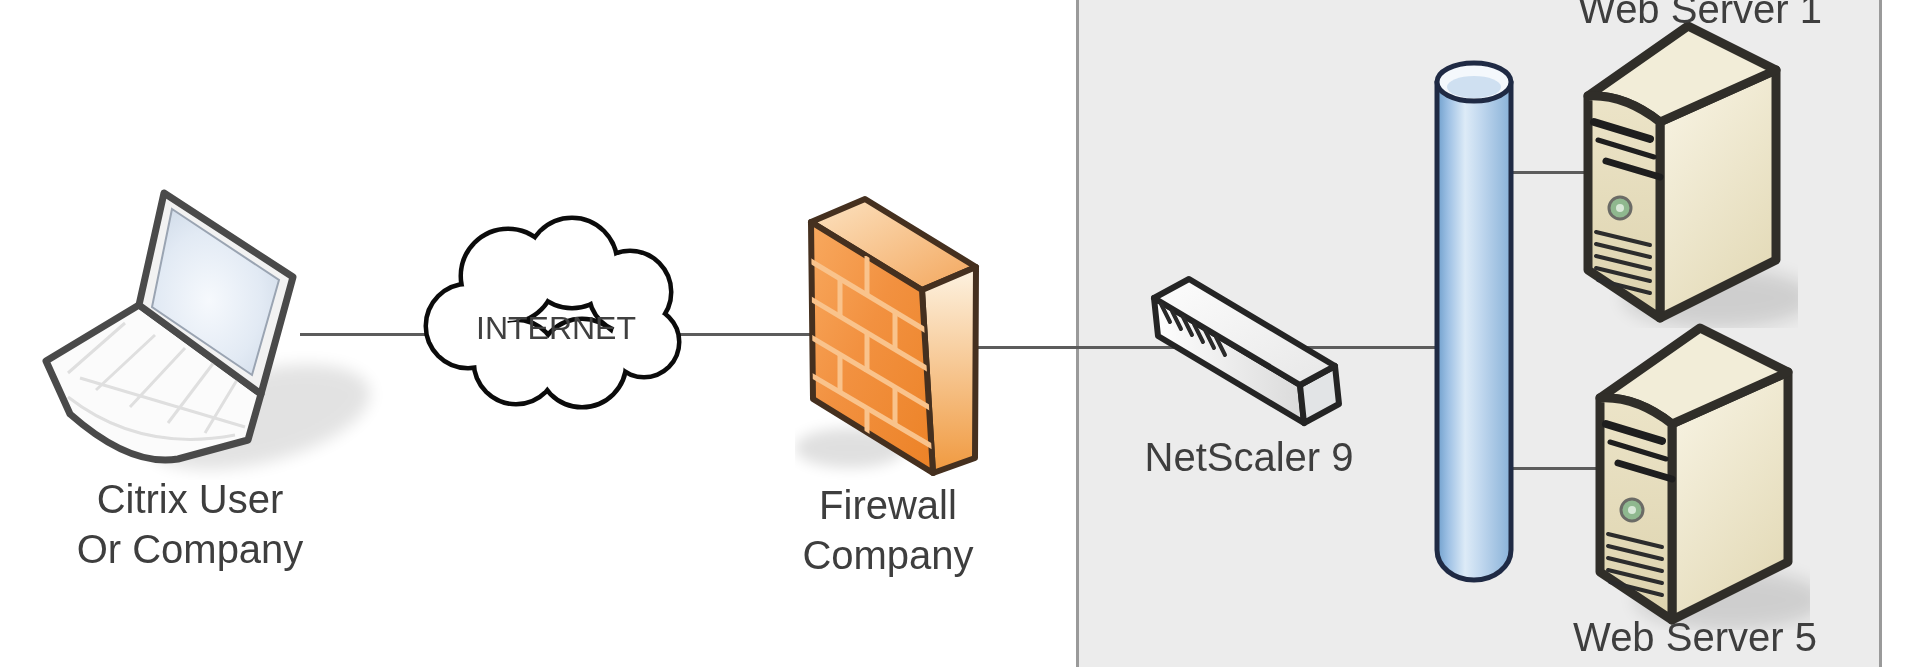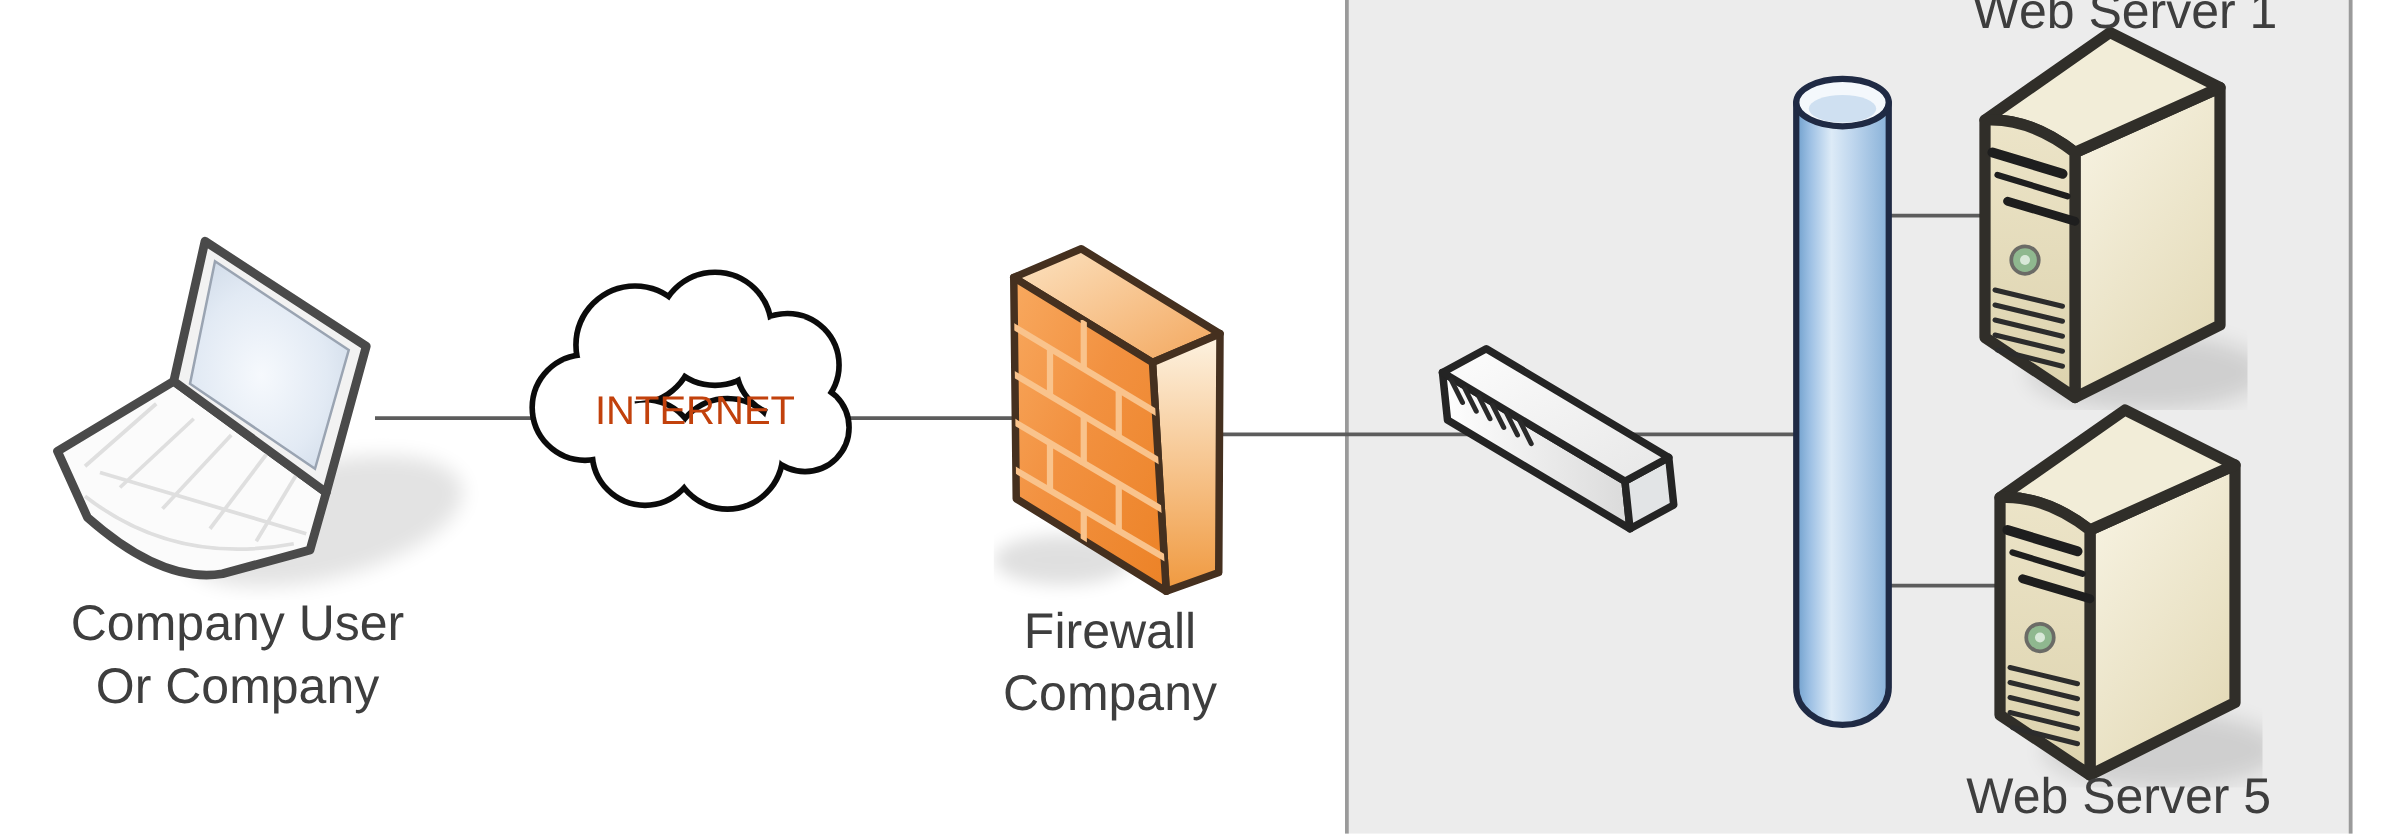--- a/index.html
+++ b/index.html
@@ -9,21 +9,21 @@
          background:#ececec;border:3px solid #9a9a9a;z-index:1;}
   .conn{position:absolute;height:3px;background:#5c5c5c;z-index:2;}
   #line-laptop-cloud{left:300px;top:333px;width:134px;}
   #line-cloud-firewall{left:674px;top:333px;width:138px;}
   #line-firewall-backbone{left:966px;top:346px;width:478px;}
   #line-backbone-ws1{left:1506px;top:171px;width:100px;}
   #line-backbone-ws2{left:1506px;top:467px;width:108px;}
   .icon{position:absolute;z-index:3;}
   .lbl{position:absolute;z-index:4;color:#3e3e3e;font-size:40px;line-height:50px;
        text-align:center;white-space:nowrap;}
-  .lbl-internet{font-size:32px;line-height:36px;color:#c2410c;}
+  .lbl-internet{font-size:32px;line-height:36px;color:#404040;}
 </style>
 </head>
 <body>
 
 <div id="stage">
 
   <div class="panel"></div>
 
   <div class="conn" id="line-laptop-cloud"></div>
   <div class="conn" id="line-cloud-firewall"></div>
@@ -196,31 +196,32 @@
 
   <svg class="icon" style="left:1568px;top:18px" width="230" height="310">
     <use href="#server-sym" width="230" height="310"></use>
   </svg>
 
   <svg class="icon" style="left:1580px;top:320px" width="230" height="310">
     <use href="#server-sym" width="230" height="310"></use>
   </svg>
 
   <div class="lbl" style="left:40px;top:474px;width:300px">
-    <div>Company User</div>
+    <div>Citrix User</div>
     <div>Or Company</div>
   </div>
 
   <div class="lbl lbl-internet" style="left:421px;top:310px;width:270px">INTERNET</div>
 
   <div class="lbl" style="left:788px;top:480px;width:200px">
     <div>Firewall</div>
     <div>Company</div>
   </div>
 
   <div class="lbl" style="left:1124px;top:432px;width:250px">
+    <div>NetScaler 9</div>
   </div>
 
   <div class="lbl" style="left:1550px;top:-13px;width:300px;line-height:44px">Web Server 1</div>
 
   <div class="lbl" style="left:1545px;top:615px;width:300px;line-height:44px">Web Server 5</div>
 
 </div>
 
 </body></html>

